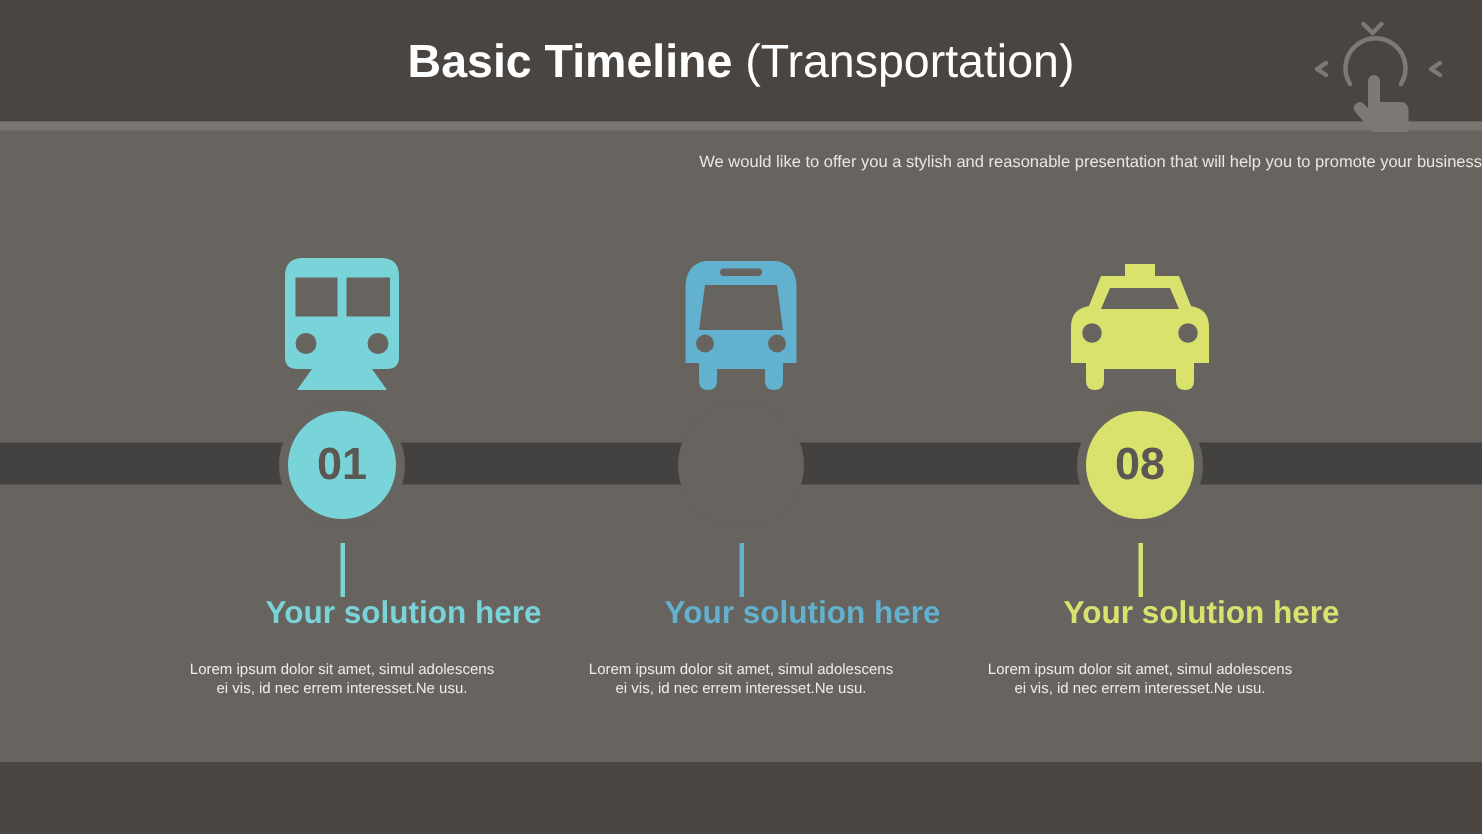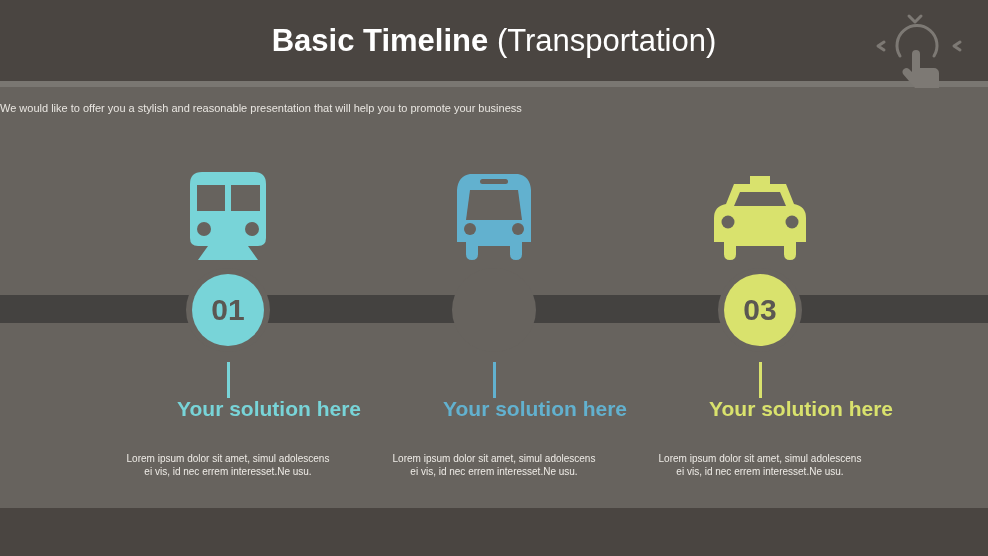--- a/index.html
+++ b/index.html
@@ -17,21 +17,21 @@
     background: #7a7772;
   }
   .title {
     position: absolute; left: 0; top: 20px; width: 988px; text-align: center;
     color: #ffffff; font-size: 31px; line-height: 42px;
   }
   .title b { font-weight: bold; }
   .title span.light { font-weight: normal; }
   .touch-icon { position: absolute; left: 872px; top: 10px; width: 96px; height: 80px; }
   .subtitle {
-    position: absolute; left: 0; top: 102px; width: 988px; text-align: left;
+    position: absolute; left: 0; top: 102px; width: 988px; text-align: right;
     color: #e9e6e1; font-size: 11px;
   }
   .timeline-bar {
     position: absolute; left: 0; top: 295px; width: 988px; height: 28px;
     background: #444240;
   }
   .step { position: absolute; top: 0; width: 266px; height: 432px; }
   .vehicle { position: absolute; top: 172px; left: 50%; transform: translateX(-50%); }
   .ring {
     position: absolute; top: 268px; left: 50%; margin-left: -42px;
@@ -42,21 +42,21 @@
     width: 72px; height: 72px; border-radius: 50%;
     display: flex; align-items: center; justify-content: center;
     color: #5b5752; font-weight: bold; font-size: 30px;
   }
   .connector { position: absolute; top: 362px; left: 50%; margin-left: -1px; width: 3px; height: 36px; }
   .step-title {
     position: absolute; top: 397px; left: 0; width: 100%; text-align: right;
     font-weight: bold; font-size: 21px;
   }
   .step-desc {
-    position: absolute; top: 452px; left: 0; width: 100%; text-align: center;
+    position: absolute; top: 440px; left: 0; width: 100%; text-align: center;
     color: #eeebe6; font-size: 10px; line-height: 13px;
   }
   .footer {
     position: absolute; left: 0; top: 508px; width: 988px; height: 48px;
     background: #4a4541;
   }
 </style>
 </head>
 <body>
 
@@ -119,21 +119,21 @@
 
 <div class="step" style="left:627px;">
   <svg class="vehicle" width="92" height="90" viewBox="0 0 92 90">
     <rect x="36" y="4" width="20" height="10" fill="#d9e26d"></rect>
     <path fill="#d9e26d" d="M20,12 H72 L80,32 Q92,34 92,46 V70 H82 V82 Q82,88 76,88 Q70,88 70,82 V74 H22 V82 Q22,88 16,88 Q10,88 10,82 V70 H0 V46 Q0,34 12,32 Z"></path>
     <path fill="#67635e" d="M26,20 H66 L72,34 H20 Z"></path>
     <circle cx="14" cy="50" r="6.5" fill="#67635e"></circle>
     <circle cx="78" cy="50" r="6.5" fill="#67635e"></circle>
   </svg>
   <div class="ring"></div>
-  <div class="circle" style="background:#d9e26d;">03</div>
+  <div class="circle" style="background:#d9e26d;">08</div>
   <div class="connector" style="background:#d9e26d;"></div>
   <div class="step-title" style="color:#d9e26d;">Your solution here</div>
   <div class="step-desc">
     <div>Lorem ipsum dolor  sit amet, simul adolescens</div>
     <div>ei vis,  id nec errem interesset.Ne usu.</div>
   </div>
 </div>
 
 <div class="footer"></div>
 

